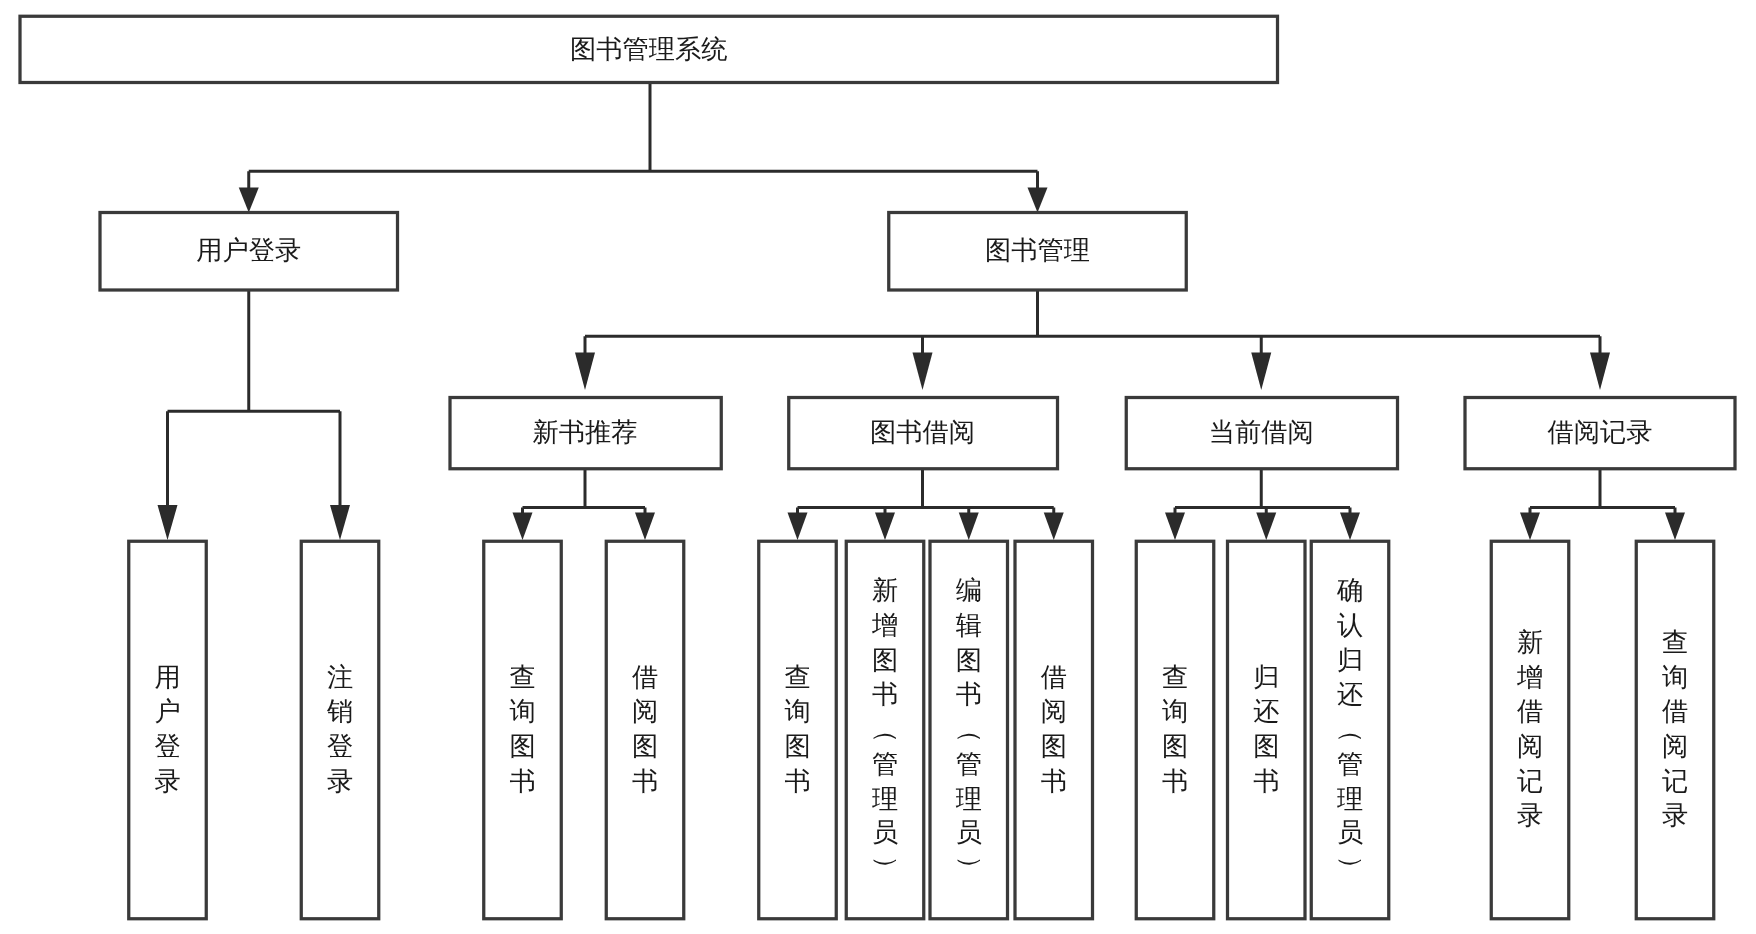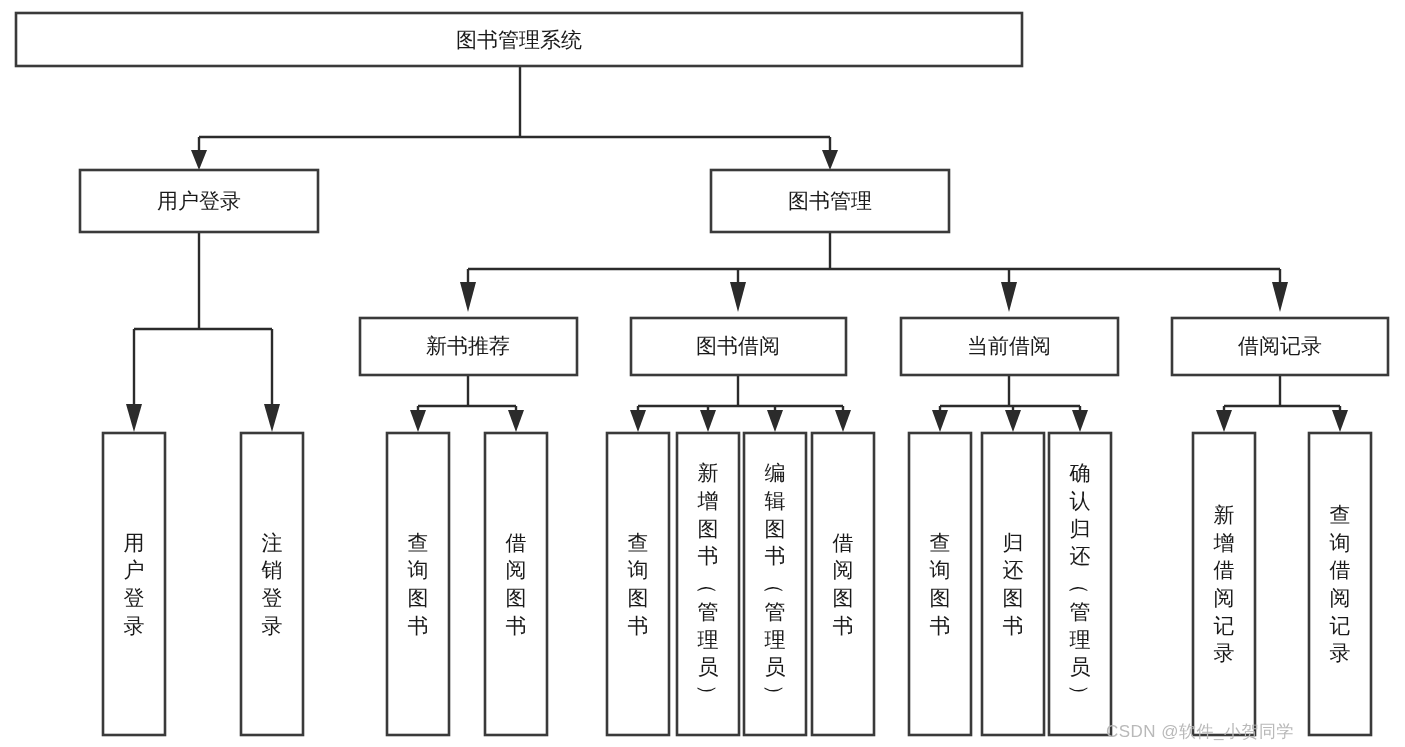--- a/index.html
+++ b/index.html
@@ -209,14 +209,13 @@
   <div class="vlabel" style="left:744px; top:433px; width:62px; height:302px;"><span>编</span><span>辑</span><span>图</span><span>书</span><span class="rot">（</span><span>管</span><span>理</span><span>员</span><span class="rot">）</span></div>
   <div class="vlabel" style="left:812px; top:433px; width:62px; height:302px;"><span>借</span><span>阅</span><span>图</span><span>书</span></div>
 
   <div class="vlabel" style="left:909px; top:433px; width:62px; height:302px;"><span>查</span><span>询</span><span>图</span><span>书</span></div>
   <div class="vlabel" style="left:982px; top:433px; width:62px; height:302px;"><span>归</span><span>还</span><span>图</span><span>书</span></div>
   <div class="vlabel" style="left:1049px; top:433px; width:62px; height:302px;"><span>确</span><span>认</span><span>归</span><span>还</span><span class="rot">（</span><span>管</span><span>理</span><span>员</span><span class="rot">）</span></div>
 
   <div class="vlabel" style="left:1193px; top:433px; width:62px; height:302px;"><span>新</span><span>增</span><span>借</span><span>阅</span><span>记</span><span>录</span></div>
   <div class="vlabel" style="left:1309px; top:433px; width:62px; height:302px;"><span>查</span><span>询</span><span>借</span><span>阅</span><span>记</span><span>录</span></div>
 
-  <div id="watermark">CSDN @软件_小贺同学</div>
 </div>
 
 </body></html>

